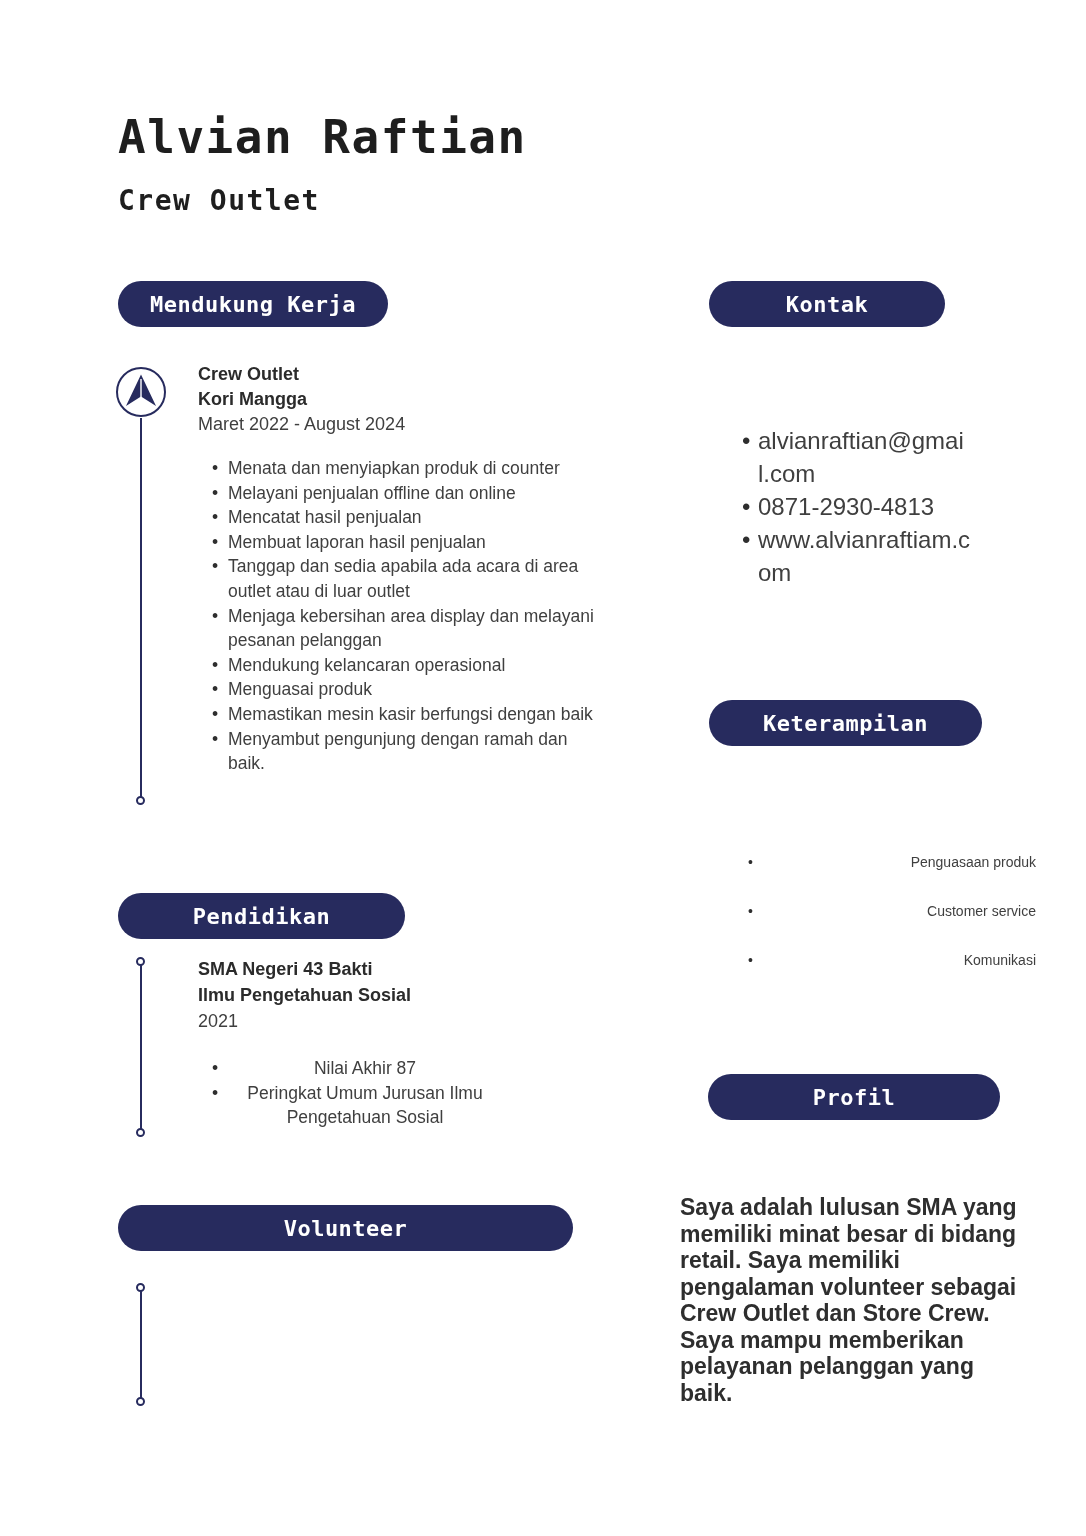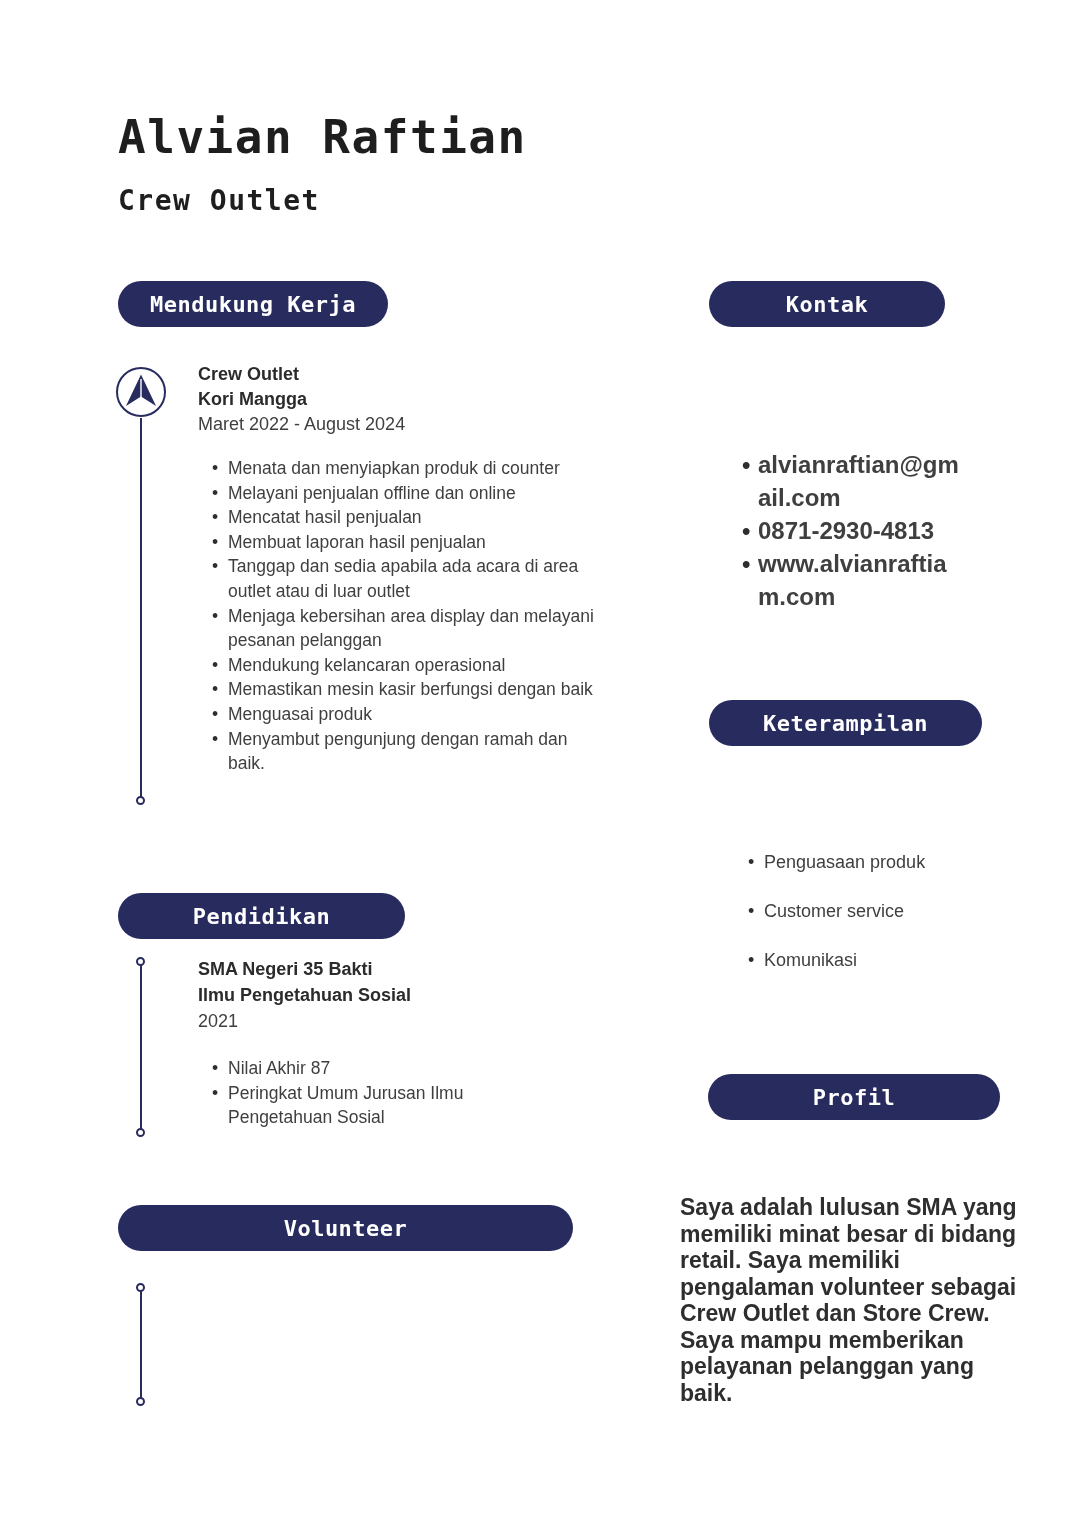--- a/index.html
+++ b/index.html
@@ -46,30 +46,30 @@
   .b { font-weight:700; color:var(--head); }
   .r { font-weight:400; color:var(--body); }
 
   ul.dotlist { list-style:none; margin:0; padding:0; }
   ul.dotlist li { position:relative; padding-left:18px; color:var(--body); }
   ul.dotlist li::before { content:"\2022"; position:absolute; left:2px; color:#2e2e2e; }
 
   .exp-bullets { position:absolute; left:210px; top:456px; width:392px; }
   .exp-bullets li { font-size:17.5px; line-height:24.6px; }
 
-  .contact-list { position:absolute; left:740px; top:448px; width:232px;font-weight:bold; }
+  .contact-list { position:absolute; left:740px; top:424px; width:232px; }
   .contact-list li { font-size:24px; line-height:33px; padding-left:23px; color:#2f2f2f; word-break:break-all; }
   .contact-list li::before { left:0; }
 
   .skills-list { position:absolute; left:746px; top:850px; width:290px; }
-  .skills-list li { font-size:18px; line-height:24px; margin-bottom:25px; }
+  .skills-list li { font-size:14px; line-height:24px; margin-bottom:25px;text-align:right; }
 
   .edu-head { position:absolute; left:198px; top:956px; width:420px; }
   .edu-head .job-line { line-height:26px; }
-  .edu-bullets { position:absolute; left:210px; top:1056px; width:292px; }
+  .edu-bullets { position:absolute; left:210px; top:1056px; width:292px;text-align:center; }
   .edu-bullets li { font-size:17.5px; line-height:24.6px; }
 
   .vol-entries { position:absolute; left:198px; top:1281px; width:420px; }
   .vol-entry { margin-bottom:23px; }
   .vol-role { font-weight:700; font-size:18px; line-height:27px; color:var(--head); }
   .vol-org  { font-weight:400; font-size:18px; line-height:27px; color:var(--body); }
 
   .profile-text {
     position:absolute; left:680px; top:1194px; width:350px;
     font-size:23px; font-weight:700; line-height:26.5px; color:#2e2e2e;
@@ -105,43 +105,43 @@
   </div>
 
   <ul class="dotlist exp-bullets">
     <li>Menata dan menyiapkan produk di counter</li>
     <li>Melayani penjualan offline dan online</li>
     <li>Mencatat hasil penjualan</li>
     <li>Membuat laporan hasil penjualan</li>
     <li>Tanggap dan sedia apabila ada acara di area outlet atau di luar outlet</li>
     <li>Menjaga kebersihan area display dan melayani pesanan pelanggan</li>
     <li>Mendukung kelancaran operasional</li>
+    <li>Menguasai produk</li>
     <li>Memastikan mesin kasir berfungsi dengan baik</li>
-    <li>Menguasai produk</li>
     <li>Menyambut pengunjung dengan ramah dan baik.</li>
   </ul>
 
   <ul class="dotlist contact-list">
     <li>alvianraftian@gmail.com</li>
     <li>0871-2930-4813</li>
     <li>www.alvianraftiam.com</li>
   </ul>
 
   <ul class="dotlist skills-list">
     <li>Penguasaan produk</li>
     <li>Customer service</li>
     <li>Komunikasi</li>
   </ul>
 
   <div class="tl-dot" style="left:136px; top:957px;"></div>
   <div class="tl-line" style="left:140px; top:965px; height:164px;"></div>
   <div class="tl-dot" style="left:136px; top:1128px;"></div>
 
   <div class="edu-head">
-    <div class="job-line b">SMA Negeri 35 Bakti</div>
+    <div class="job-line b">SMA Negeri 43 Bakti</div>
     <div class="job-line b">Ilmu Pengetahuan Sosial</div>
     <div class="job-line r">2021</div>
   </div>
 
   <ul class="dotlist edu-bullets">
     <li>Nilai Akhir 87</li>
     <li>Peringkat Umum Jurusan Ilmu Pengetahuan Sosial</li>
   </ul>
 
   <div class="tl-dot" style="left:136px; top:1283px;"></div>

